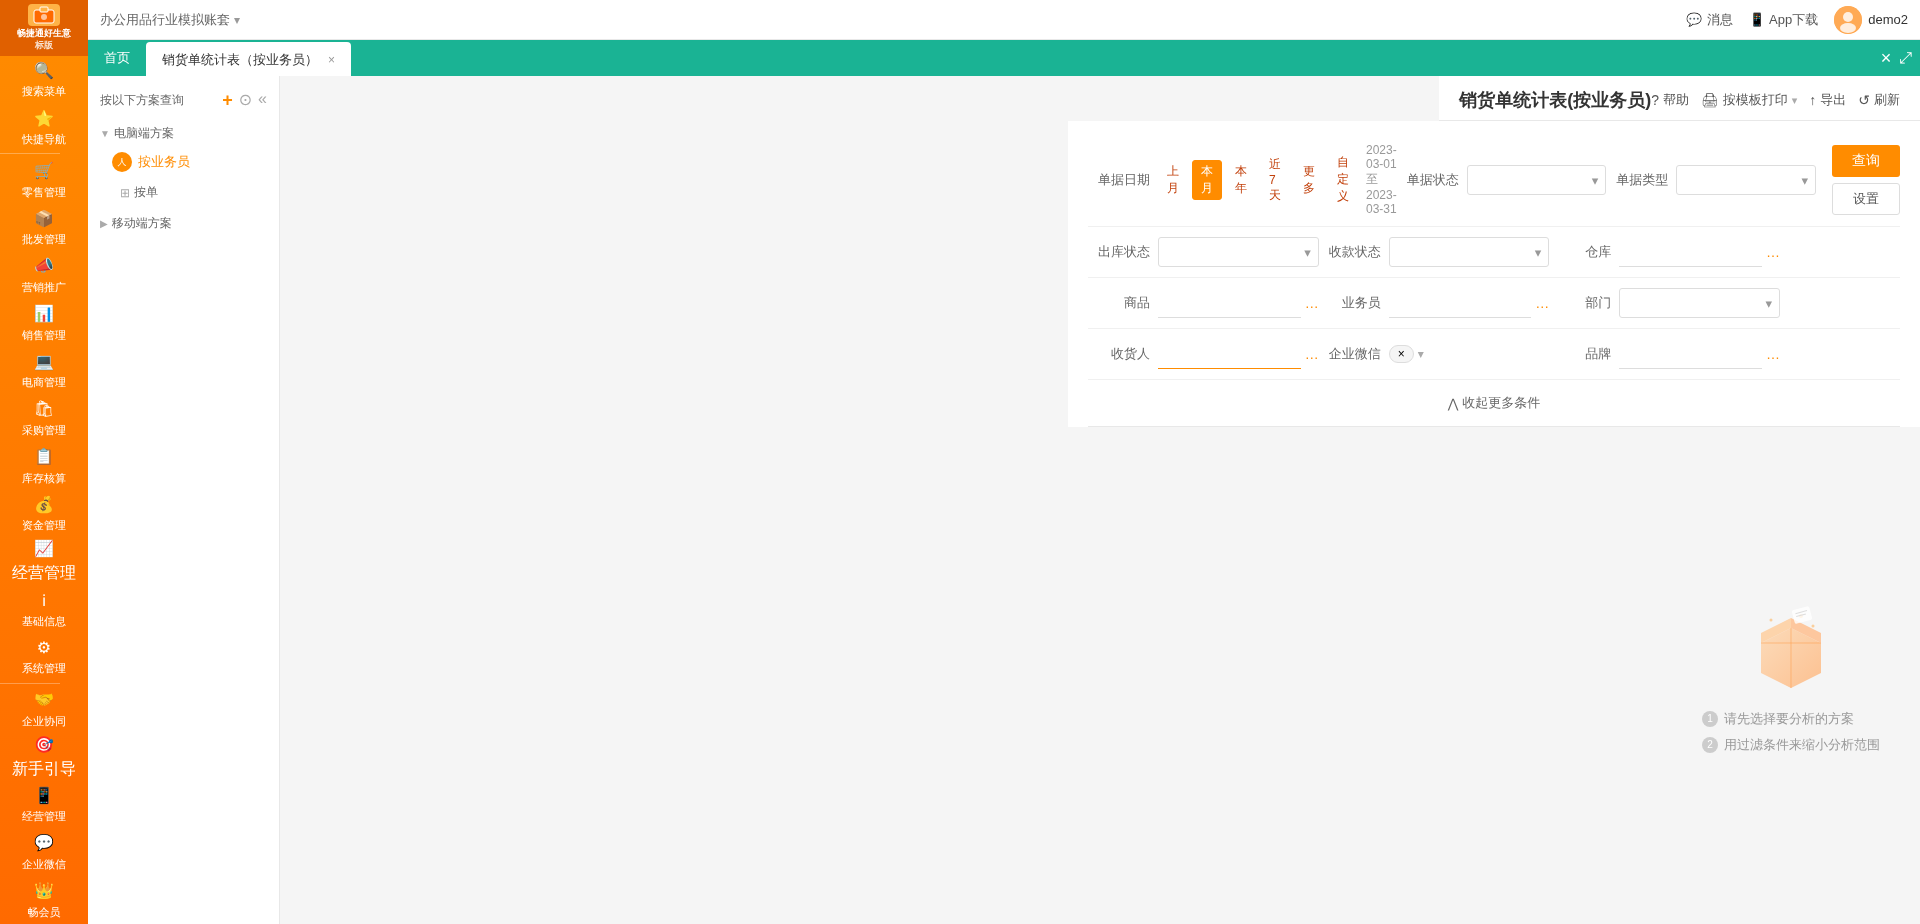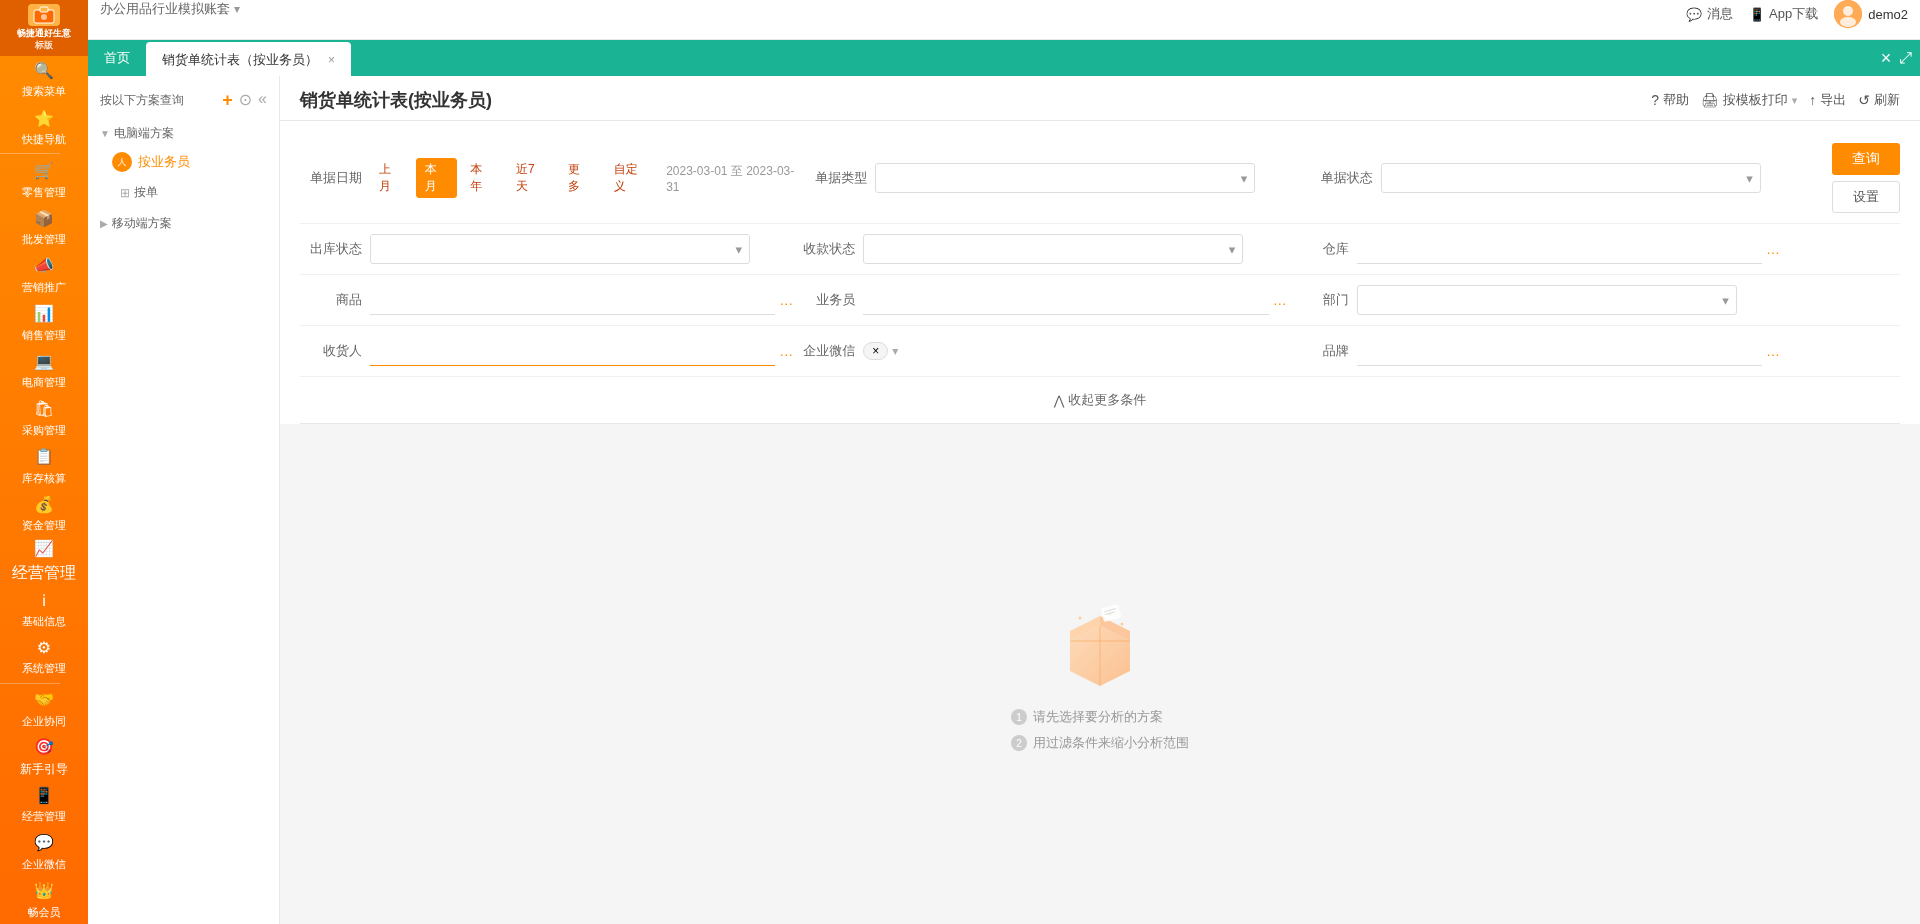--- a/index.html
+++ b/index.html
@@ -68,21 +68,21 @@
       display: flex;
       flex-direction: column;
       overflow: hidden;
     }
 
     
     .top-bar {
       height: 40px;
       background: white;
       display: flex;
-      align-items: flex-start;
+      align-items: center;
       padding: 0 12px;
       border-bottom: 1px solid #e8e8e8;
       gap: 8px;
     }
     .top-bar-breadcrumb {
       color: #666;
       font-size: 13px;
       flex: 1;
       display: flex;
       align-items: center;
@@ -225,20 +225,21 @@
       gap: 4px;
     }
 
     
     .right-panel {
       flex: 1;
       background: #f5f5f5;
       display: flex;
       flex-direction: column;
       overflow: hidden;
+      align-items: flex-end;
     }
 
     
     .page-header {
       background: white;
       padding: 12px 20px 8px;
       display: flex;
       align-items: center;
       border-bottom: 1px solid #e8e8e8;
     }
@@ -508,21 +509,21 @@
     <div class="sidebar-item-icon">⚙</div>
     <span style="font-size:11px">系统管理</span>
   </div>
   <div class="sidebar-divider"></div>
   <div class="sidebar-item">
     <div class="sidebar-item-icon">🤝</div>
     <span style="font-size:11px">企业协同</span>
   </div>
   <div class="sidebar-item">
     <div class="sidebar-item-icon">🎯</div>
-    <span style="font-size:12px">新手引导</span>
+    <span style="font-size:16px">新手引导</span>
   </div>
   <div class="sidebar-item">
     <div class="sidebar-item-icon">📱</div>
     <span style="font-size:11px">经营管理</span>
   </div>
   <div class="sidebar-item">
     <div class="sidebar-item-icon">💬</div>
     <span style="font-size:11px">企业微信</span>
   </div>
   <div class="sidebar-item">
@@ -647,30 +648,30 @@
               <span class="date-btn active">本月</span>
               <span class="date-btn">本年</span>
               <span class="date-btn">近7天</span>
               <span class="date-btn">更多</span>
               <span class="date-btn">自定义</span>
               <span class="date-range-text">2023-03-01 至 2023-03-31</span>
             </div>
           </div>
 
           <div style="display:flex;align-items:center;flex:1;">
-            <span class="filter-label">单据类型</span>
+            <span class="filter-label">单据状态</span>
             <div class="filter-select-wrapper">
               <select class="filter-select">
                 <option></option>
               </select>
             </div>
           </div>
 
           <div style="display:flex;align-items:center;flex:1;">
-            <span class="filter-label">单据状态</span>
+            <span class="filter-label">单据类型</span>
             <div class="filter-select-wrapper">
               <select class="filter-select">
                 <option></option>
               </select>
             </div>
           </div>
 
           <div class="btn-group">
             <button class="query-btn">查询</button>
             <button class="settings-btn">设置</button>

